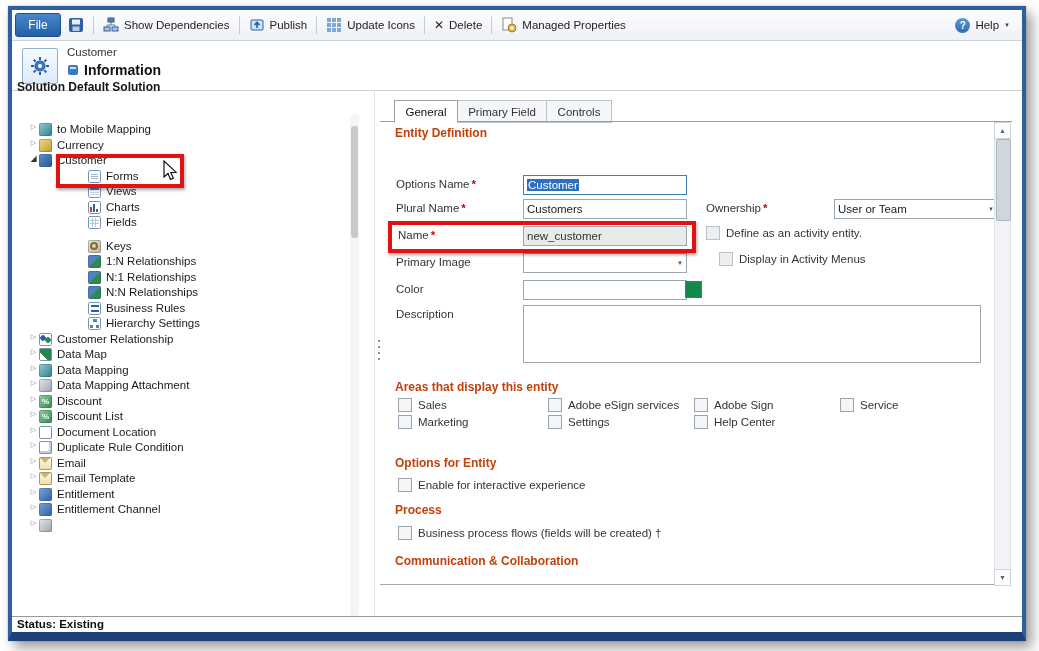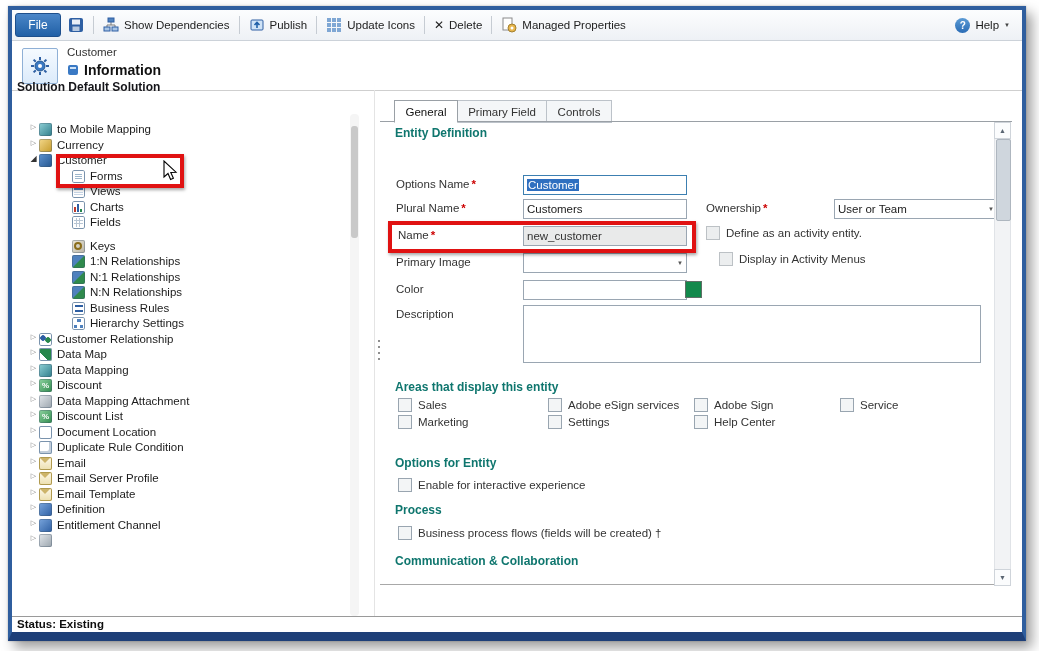--- a/index.html
+++ b/index.html
@@ -26,21 +26,21 @@
   .crumb{position:absolute;left:55px;top:36px;font-size:11.5px;color:#333}
   .page-title{position:absolute;left:55px;top:52px;display:flex;align-items:center;gap:5px;
               font-size:14px;font-weight:bold;color:#111}
   .hdr-line{position:absolute;left:0;right:0;top:80px;height:1px;background:#cfcfcf}
   
   .tree-title{position:absolute;left:5px;top:70px;font-size:12px;font-weight:bold;color:#15151a}
   .tree{position:absolute;left:0;top:104px;width:346px;height:502px;overflow:hidden;font-size:11.5px}
   .trow{display:flex;align-items:flex-start;height:15.5px;white-space:nowrap;cursor:default}
   .trow.first{margin-top:9px}
   .trow.gap{margin-top:8px}
-  .trow.child{padding-left:60px}
+  .trow.child{padding-left:76px}
   .arrow{width:11px;flex:none;margin-left:16px;text-align:center;font-size:7px;color:#7d7d7d}
   .arrow.exp{font-size:8px;color:#333}
   .ti{width:13px;height:13px;border-radius:2px;flex:none;margin-right:5px;position:relative;
       box-shadow:inset 0 0 0 1px rgba(60,80,100,.35)}
   .t-blue{background:linear-gradient(135deg,#79a5dc,#2e5fa3)}
   .t-teal{background:linear-gradient(135deg,#8fd0d6,#2f7d8a)}
   .t-gold{background:linear-gradient(135deg,#f4d98c,#c59a2a)}
   .t-green{background:linear-gradient(135deg,#8ed3a0,#2f8a4c)}
   .t-gray{background:linear-gradient(135deg,#e4e8ec,#9aa4ad)}
   .t-entity{background:linear-gradient(135deg,#5e92cf,#24568f)}
@@ -73,21 +73,21 @@
   .tree-thumb{position:absolute;left:339px;top:116px;width:7px;height:112px;background:#c9c9c9;border-radius:3px}
   .vsplit{position:absolute;left:362px;top:80px;height:526px;width:1px;background:#e4e4e4}
   .split-dots{position:absolute;left:366px;top:330px;width:3px;height:26px;display:flex;flex-direction:column;gap:4px}
   .split-dots i{width:2px;height:2px;background:#6a6a6a;border-radius:50%}
   
   .main{position:absolute;left:368px;top:80px;width:632px;height:530px}
   .tab{position:absolute;top:10px;height:21px;display:flex;align-items:center;justify-content:center;
        font-size:11.5px;color:#333;background:#f4f6f8;border:1px solid #bcc2c9;z-index:1;cursor:default}
   .tab.active{background:#fff;border-color:#9aa0a6;border-bottom:1px solid #fff;z-index:3;color:#111}
   .tabline{position:absolute;left:0;right:0;top:31px;height:1px;background:#9aa0a6;z-index:2}
-  .sec{position:absolute;font-size:12px;font-weight:bold;color:#0f766e}
+  .sec{position:absolute;font-size:12px;font-weight:bold;color:#c2410c}
   .flabel{position:absolute;font-size:11.5px;color:#333;white-space:nowrap}
   .req::after{content:"*";color:#c00;font-weight:bold;margin-left:2px}
   .tinput,.tselect{position:absolute;height:18px;border:1px solid #9aa6b2;background:#fff;font-size:11.5px;
                    padding:0 3px;display:flex;align-items:center;white-space:nowrap;overflow:hidden}
   .tinput.focus{border-color:#3c7fb1}
   .sel-text{background:#2e6fc0;color:#fff;padding:0 1px}
   .tinput.disabled{background:#e9eaea;color:#333}
   .tselect{justify-content:space-between}
   .dd{font-size:6px;color:#555;margin-left:4px}
   .swatch{position:absolute;width:15px;height:15px;border:1px solid #5f6f66}
@@ -271,30 +271,30 @@
         <span class="ti t-sheetg"></span>
         <span class="lbl">Data Map</span>
       </div>
     <div class="trow">
         <span class="arrow">▷</span>
         <span class="ti t-teal"></span>
         <span class="lbl">Data Mapping</span>
       </div>
     <div class="trow">
         <span class="arrow">▷</span>
+        <span class="ti t-gray"></span>
+        <span class="lbl">Data Mapping Attachment</span>
+      </div>
+    <div class="trow">
+        <span class="arrow">▷</span>
         <span class="ti t-green t-pct"></span>
         <span class="lbl">Discount</span>
       </div>
     <div class="trow">
         <span class="arrow">▷</span>
-        <span class="ti t-gray"></span>
-        <span class="lbl">Data Mapping Attachment</span>
-      </div>
-    <div class="trow">
-        <span class="arrow">▷</span>
         <span class="ti t-green t-pct"></span>
         <span class="lbl">Discount List</span>
       </div>
     <div class="trow">
         <span class="arrow">▷</span>
         <span class="ti t-sheet"></span>
         <span class="lbl">Document Location</span>
       </div>
     <div class="trow">
         <span class="arrow">▷</span>
@@ -302,31 +302,26 @@
         <span class="lbl">Duplicate Rule Condition</span>
       </div>
     <div class="trow">
         <span class="arrow">▷</span>
         <span class="ti t-email"></span>
         <span class="lbl">Email</span>
       </div>
     <div class="trow">
         <span class="arrow">▷</span>
         <span class="ti t-email"></span>
-        <span class="lbl">Email Server Profile</span>
-      </div>
-    <div class="trow">
-        <span class="arrow">▷</span>
-        <span class="ti t-email"></span>
         <span class="lbl">Email Template</span>
       </div>
     <div class="trow">
         <span class="arrow">▷</span>
         <span class="ti t-blue"></span>
-        <span class="lbl">Definition</span>
+        <span class="lbl">Entitlement</span>
       </div>
     <div class="trow">
         <span class="arrow">▷</span>
         <span class="ti t-blue"></span>
         <span class="lbl">Entitlement Channel</span>
       </div>
     <div class="trow">
         <span class="arrow">▷</span>
         <span class="ti t-gray"></span>
         <span class="lbl"></span>

